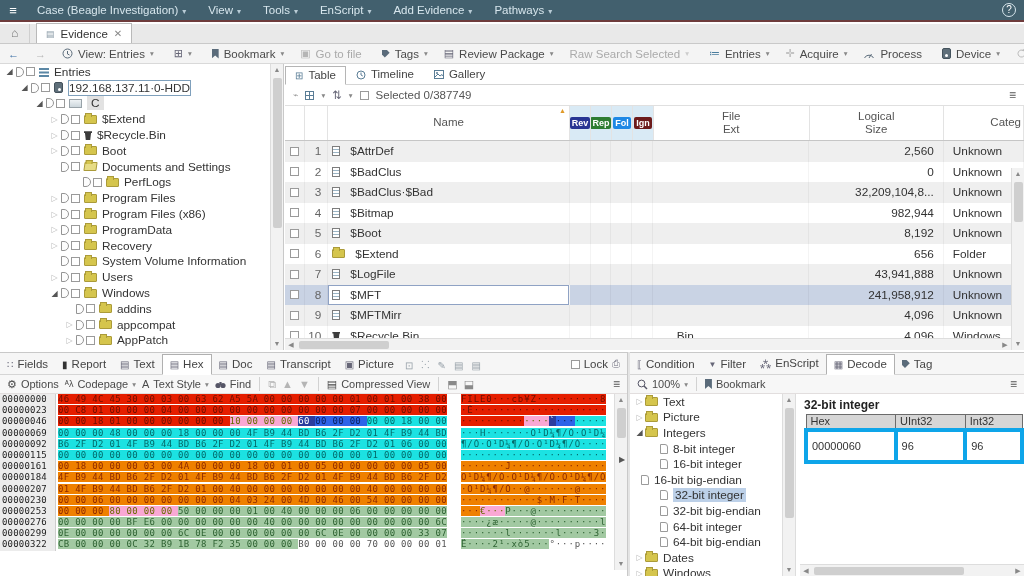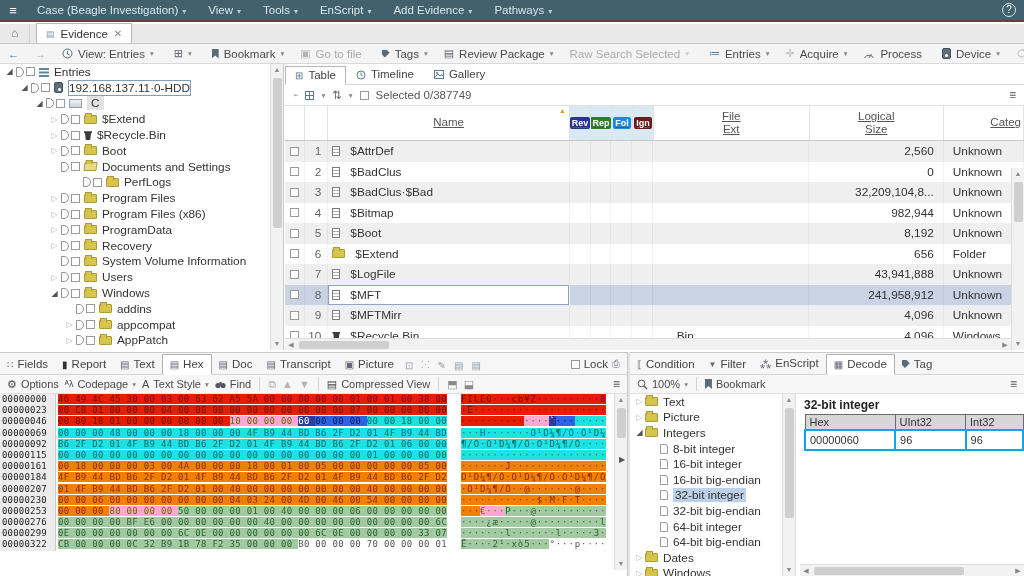--- a/index.html
+++ b/index.html
@@ -82,21 +82,21 @@
   .grow.sel { background:#c9d3e4; }
   .gc { display:flex; align-items:center; border-right:1px solid rgba(0,0,0,0.045); padding:0 4px; overflow:hidden; white-space:nowrap; }
   .gc.c-sel { width:20px; justify-content:center; }
   .gc.c-num { width:24px; color:#666; justify-content:flex-end; padding-right:6px; }
   .gc.c-name { width:248px; gap:5px; }
   .grow.sel .gc.c-name { background:#fff; box-shadow:inset 0 0 0 1px #8fa2c4; }
   .gc.c-b { width:21px; }
   .gc.c-ext { width:160px; padding-left:24px; }
   .gc.c-size { width:138px; justify-content:flex-end; padding-right:9px; }
   .gc.c-cat { width:82px; padding-left:9px; }
-  #ghead { display:flex; height:35px; border-bottom:1px solid #c6c6c6; font-size:11.5px; color:#555; background:#fff;text-decoration:underline; }
+  #ghead { display:flex; height:35px; border-bottom:1px solid #c6c6c6; font-size:11.5px; color:#555; background:#fff; }
   #ghead .gc { align-items:center; justify-content:center; text-align:center; border-right:1px solid #e3e3e3; position:relative; line-height:1.15; }
   #ghead .gc.c-b { background:#d9eaf5; padding:0 1px; }
   .badge { color:#fff; font-size:9px; font-weight:bold; padding:1px 2px; border-radius:2px; }
   #sortmark { position:absolute; top:1px; right:3px; color:#e09a28; font-size:7px; }
 
   
   .btabs { height:22px; background:#f6f6f6; border-bottom:1px solid #d5d5d5; display:flex; align-items:flex-end; font-size:11.5px; color:#444; }
   .btab { display:flex; align-items:center; gap:4px; padding:3px 7px 4px; cursor:pointer; white-space:nowrap; }
   .btab.active { background:#fff; border:1px solid #b0b0b0; border-bottom:1px solid #fff; margin-bottom:-1px; }
   .btab .bi { font-size:10px; color:#667; }
@@ -126,21 +126,21 @@
   #bl-collapse { position:absolute; left:619px; top:455px; font-size:8px; color:#555; }
 
   
   #br-panel { left:630px; top:352px; width:394px; height:224px; background:#fff; border-top:1px solid #c9c9c9; }
   #dec-tree { position:absolute; left:0; top:41px; width:166px; bottom:0; overflow:hidden; border-right:1px solid #ddd; }
   #dec-tree .trow { height:15.6px; }
   #dec-result { position:absolute; left:170px; top:41px; right:0; bottom:0; overflow:hidden; }
   #dec-title { font-weight:bold; font-size:12px; color:#222; margin:4px 0 2px 4px; }
   #dec-table { border-collapse:collapse; margin-left:4px; font-size:11px; }
   #dec-table th { background:#d6d6d6; border:1px solid #6b6b6b; font-weight:normal; text-align:left; padding:0 4px; color:#333; height:15px; }
-  #dec-table td { border:2px solid #0ea5e9; background:#fff; padding:0 4px; height:20px; color:#333; }
+  #dec-table td { border:4px solid #0ea5e9; background:#fff; padding:0 4px; height:32px; color:#333; }
   #dec-table .w1 { width:96px; } #dec-table .w2 { width:76px; } #dec-table .w3 { width:62px; }
 
   
   .flag-ic { display:inline-block; width:7px; height:10px; background:#5a6b7a; clip-path:polygon(0 0,100% 0,100% 100%,50% 70%,0 100%); }
   .tag-ic { display:inline-block; width:8px; height:8px; background:#5a6b7a; clip-path:polygon(0 0,60% 0,100% 40%,40% 100%,0 60%); }
   .grid-ic { display:inline-block; width:9px; height:9px; border:1px solid #5a7d96; background:
     linear-gradient(#5a7d96,#5a7d96) 0 3px/9px 1px no-repeat, linear-gradient(#5a7d96,#5a7d96) 3px 0/1px 9px no-repeat,#fff; }
   svg.micon { display:inline-block; vertical-align:middle; }
 </style>
 </head>
@@ -850,21 +850,21 @@
           <div class="trow" style="padding-left: 19px;">
             <span class="tw"></span>
             <span class="ticon ic-page"></span>
             <span class="tlabel">8-bit integer</span>
           </div>
           <div class="trow" style="padding-left: 19px;">
             <span class="tw"></span>
             <span class="ticon ic-page"></span>
             <span class="tlabel">16-bit integer</span>
           </div>
-          <div class="trow" style="padding-left: 19px;">
+          <div class="trow" style="">
             <span class="tw"></span>
             <span class="ticon ic-page"></span>
             <span class="tlabel">16-bit big-endian</span>
           </div>
           <div class="trow" style="padding-left: 19px;">
             <span class="tw"></span>
             <span class="ticon ic-page"></span>
             <span class="tlabel tsel">32-bit integer</span>
           </div>
           <div class="trow" style="padding-left: 19px;">

